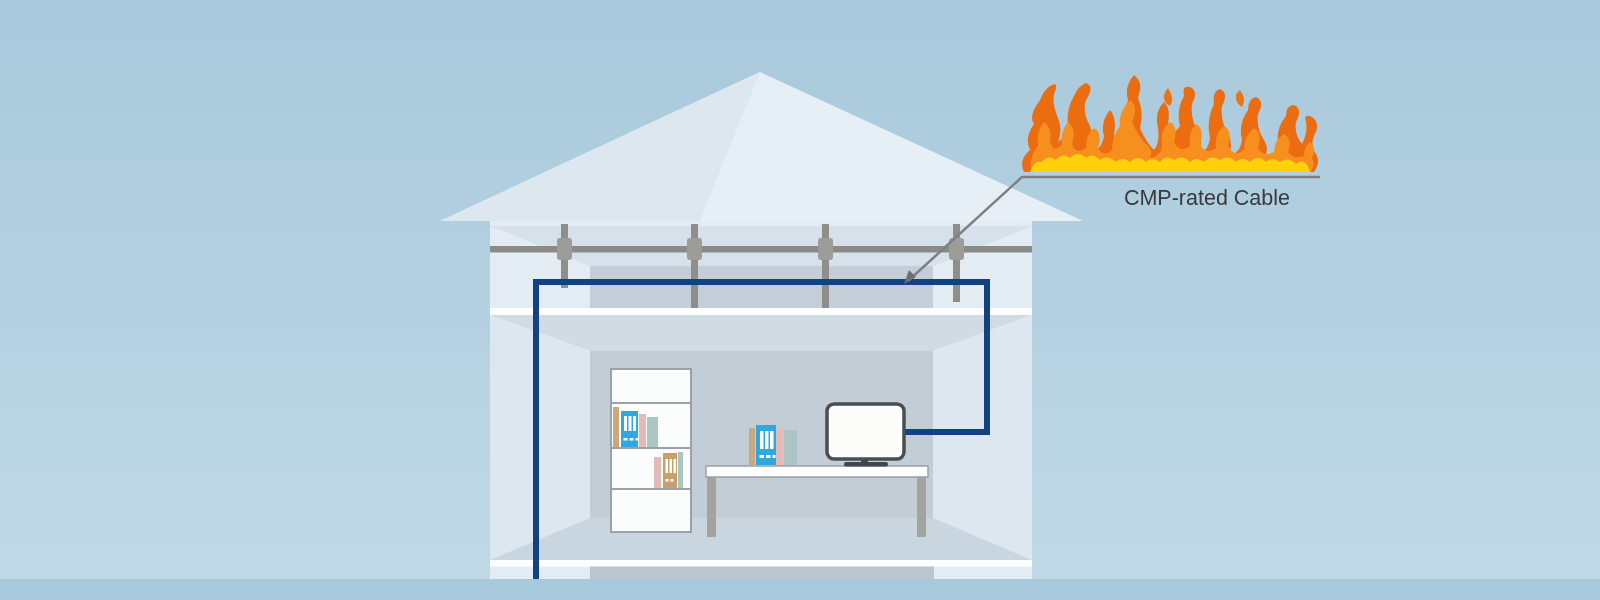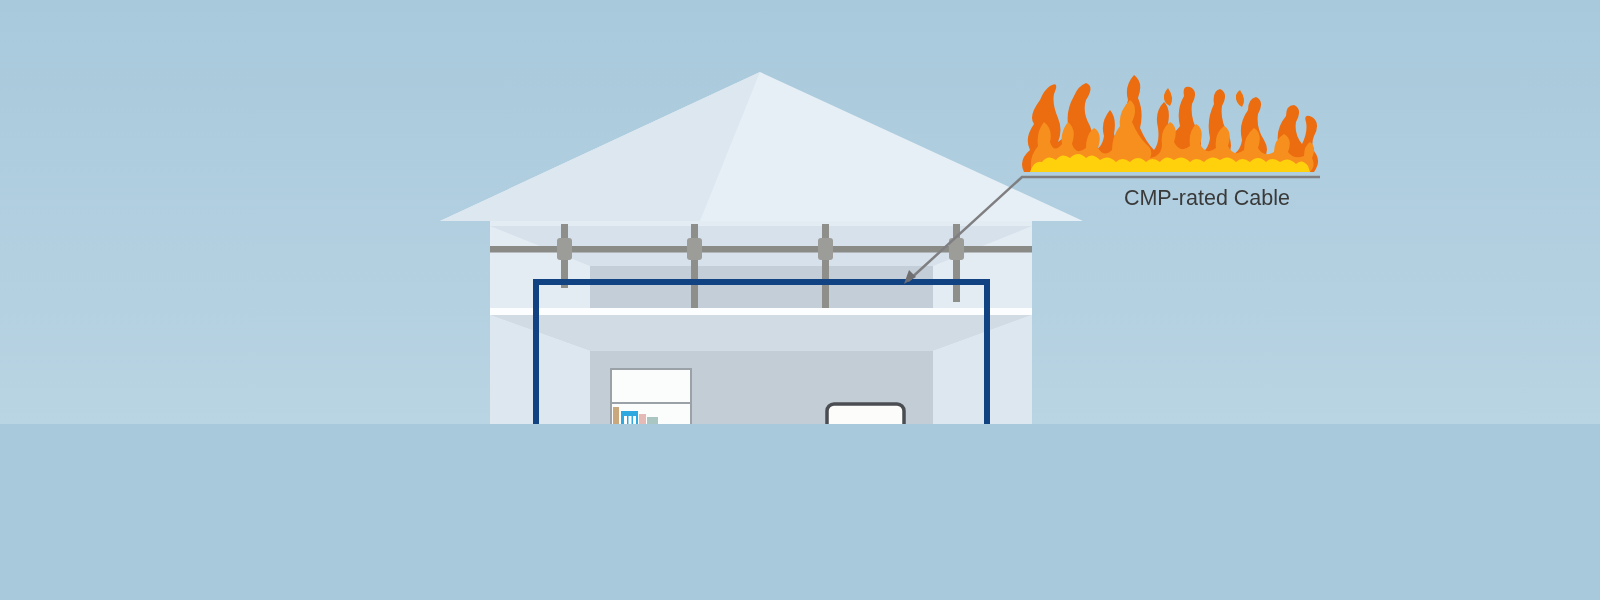--- a/index.html
+++ b/index.html
@@ -1,19 +1,19 @@
 <!DOCTYPE html>
 <html><head>
 <meta charset="utf-8">
 <style>
   html, body { margin: 0; padding: 0; background: #a8c9dc; }
   .stage {
     position: relative;
     width: 1600px;
-    height: 424px;
+    height: 579px;
     overflow: hidden;
     font-family: "Liberation Sans", sans-serif;
   }
   .stage svg { display: block; }
   text.callout-label {
     font-family: "Liberation Sans", sans-serif;
     font-size: 21.5px;
     fill: #3a3a3a;
   }
 </style>

